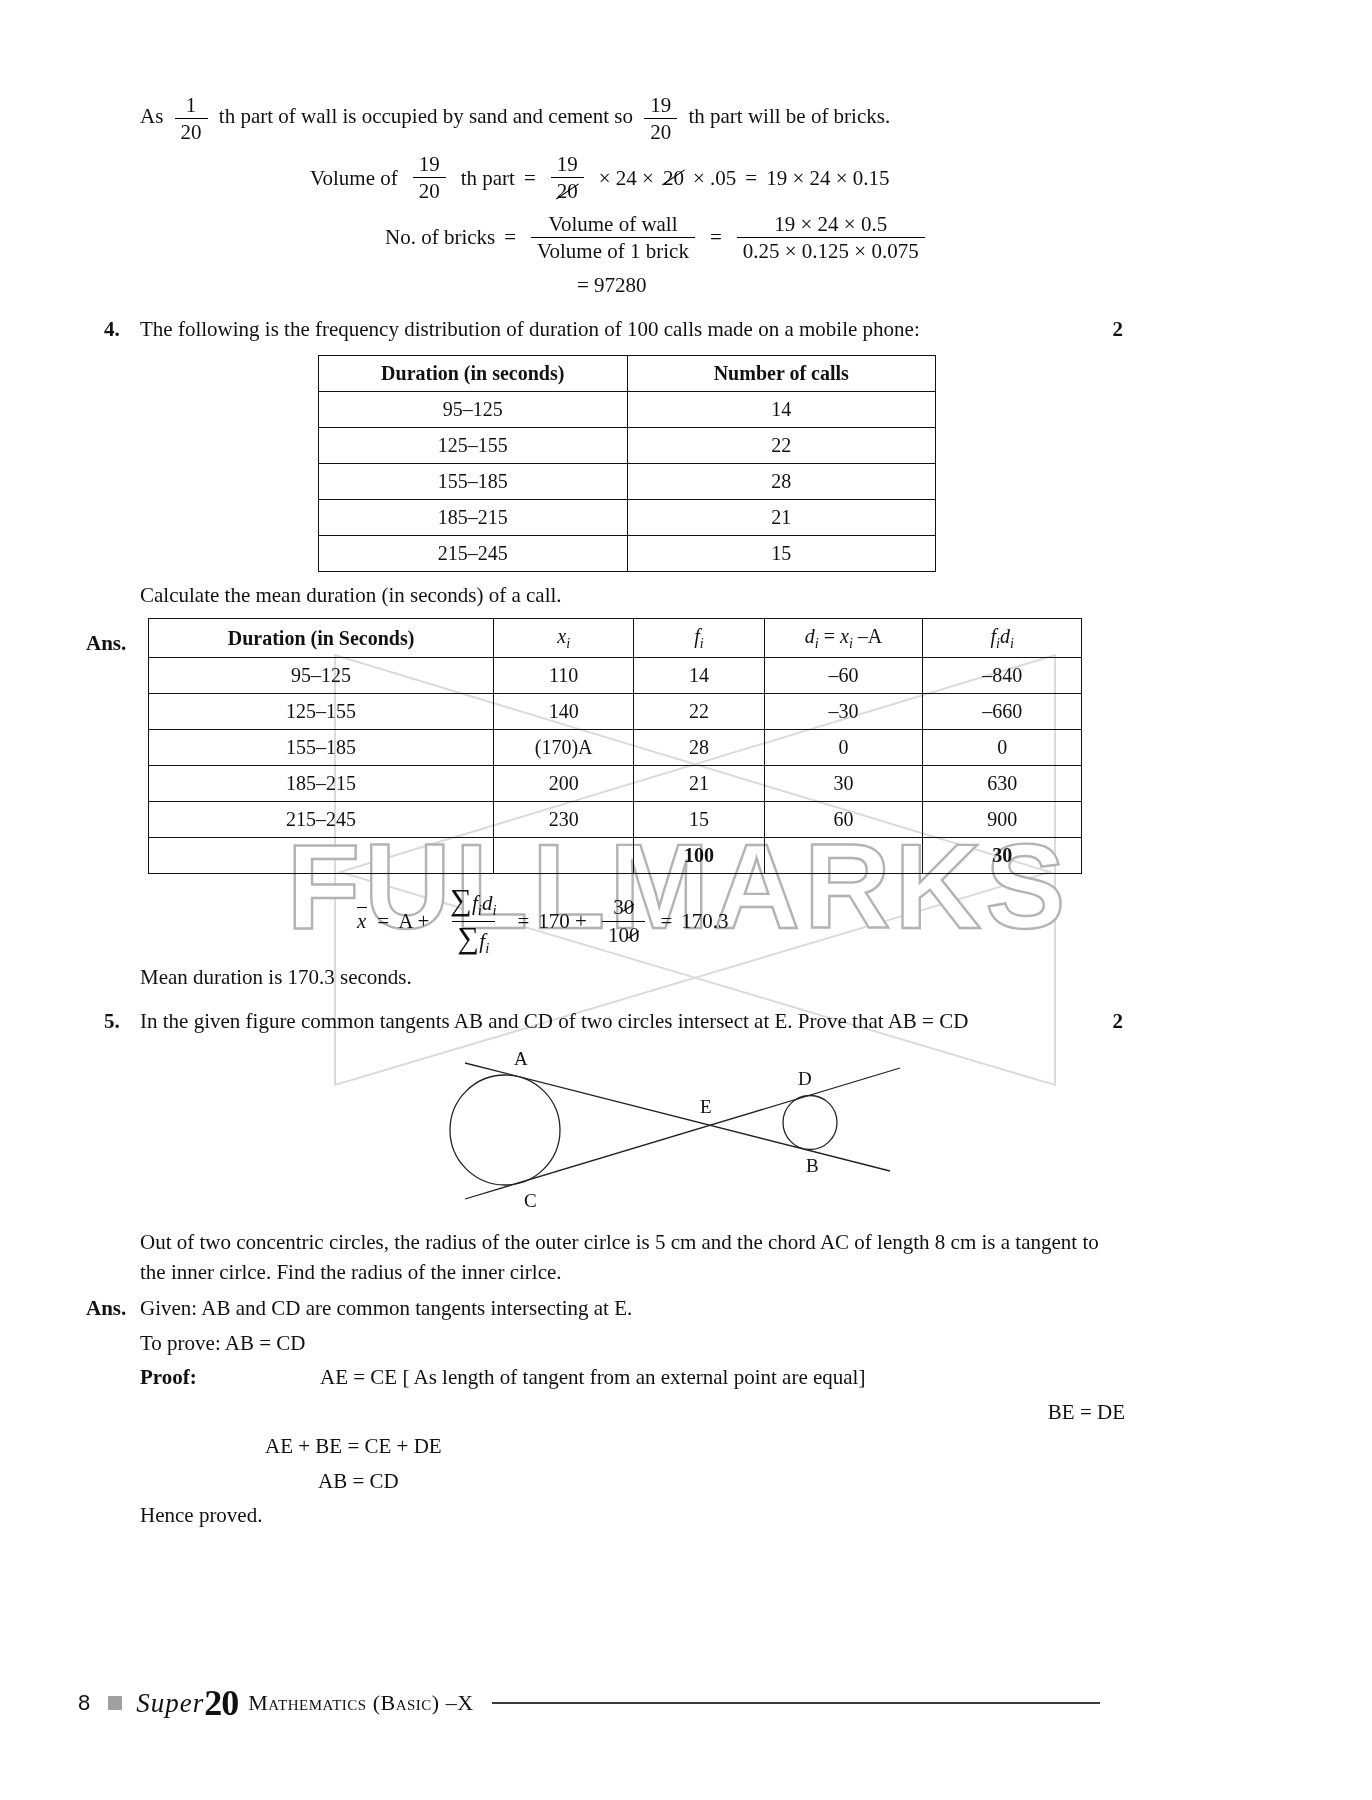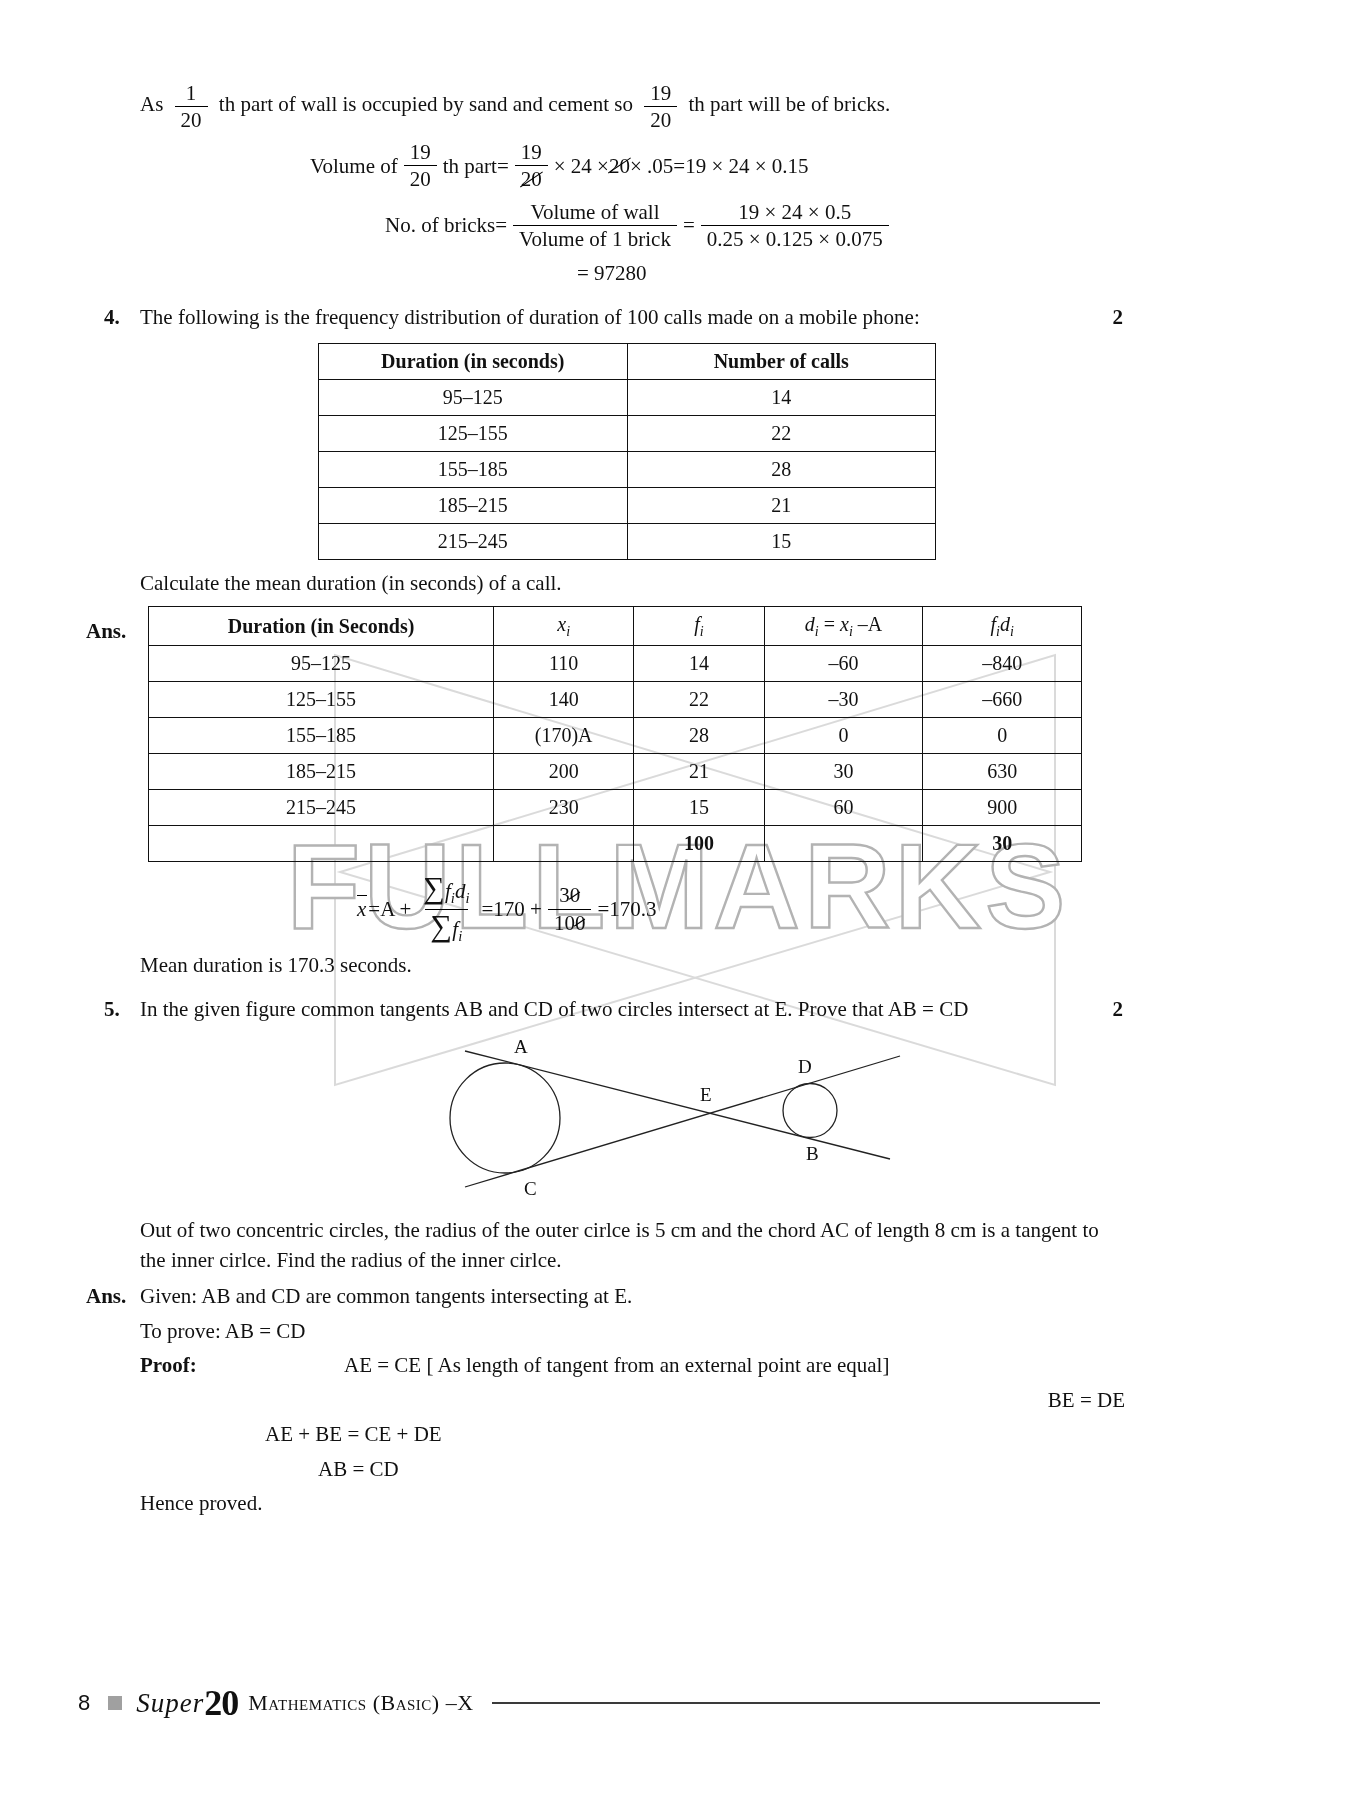--- a/index.html
+++ b/index.html
@@ -8,33 +8,33 @@
     width:1372px; height:1800px;
     font-family:"Liberation Serif", serif;
     color:#111;
   }
   .page { position:relative; width:1372px; height:1800px; overflow:hidden; background:#fff; }
 
   
   .wm { position:absolute; left:0; top:0; width:1372px; height:1800px; pointer-events:none; }
 
   
-  .content { position:absolute; left:140px; top:76px; width:985px; font-size:21px; line-height:1.45; }
+  .content { position:absolute; left:140px; top:88px; width:985px; font-size:21px; line-height:1.45; }
 
   .mi { font-style:italic; }
   sub { font-style:italic; font-size:0.7em; }
 
   .frac { display:inline-flex; flex-direction:column; align-items:center; vertical-align:middle; line-height:1.15; margin:0 6px; text-align:center; }
   .frac > .num { padding:1px 6px; }
   .frac > .den { border-top:1.5px solid #000; padding:1px 6px; }
 
   .cancel { position:relative; display:inline-block; }
   .cancel::after { content:""; position:absolute; left:-14%; top:48%; width:128%; border-top:1.7px solid #000; transform:rotate(-34deg); }
 
-  .mathline { display:flex; align-items:center; margin:6px 0; }
+  .mathline { display:flex; align-items:center; gap:9px; margin:6px 0; }
 
   .sigma { font-size:1.45em; line-height:1; }
   .overbar { font-style:italic; position:relative; padding:0 2px; }
   .overbar::after { content:""; position:absolute; left:12%; right:12%; top:1px; border-top:1.7px solid #000; }
 
   
   .q-row { position:relative; margin-top:14px; padding-right:40px; }
   .q-num { position:absolute; left:-36px; top:0; font-weight:bold; }
   .marks { position:absolute; right:2px; top:0; font-weight:bold; }
 
@@ -57,21 +57,21 @@
 
   .formula { margin:10px 0 4px 215px; }
   .para { margin:4px 0; }
 
   
   .fig-wrap { margin:8px 0 0 270px; width:520px; height:178px; }
   .fig-wrap svg text { font-family:"Liberation Serif", serif; font-size:19px; fill:#111; }
 
   .or-line { text-align:center; font-weight:bold; margin:4px 0 6px 0; font-size:22px; }
 
-  .proof-row { display:flex;gap:24px; }
+  .proof-row { display:flex; }
   .proof-label { width:180px; font-weight:bold; }
   .ind-125 { margin-left:125px; }
   .ind-178 { margin-left:178px; }
   .ind-180 { margin-left:180px;text-align:right; }
 
   
   .footer { position:absolute; left:78px; top:1682px; width:1216px; display:flex; align-items:center; }
   .pg-num { font-size:22px; font-family:"Liberation Sans", sans-serif; }
   .pg-square { width:14px; height:14px; background:#a0a0a0; margin:0 14px 0 18px; }
   .brand-script { font-style:italic; font-weight:normal; font-size:27px; letter-spacing:1px;text-align:center; }

